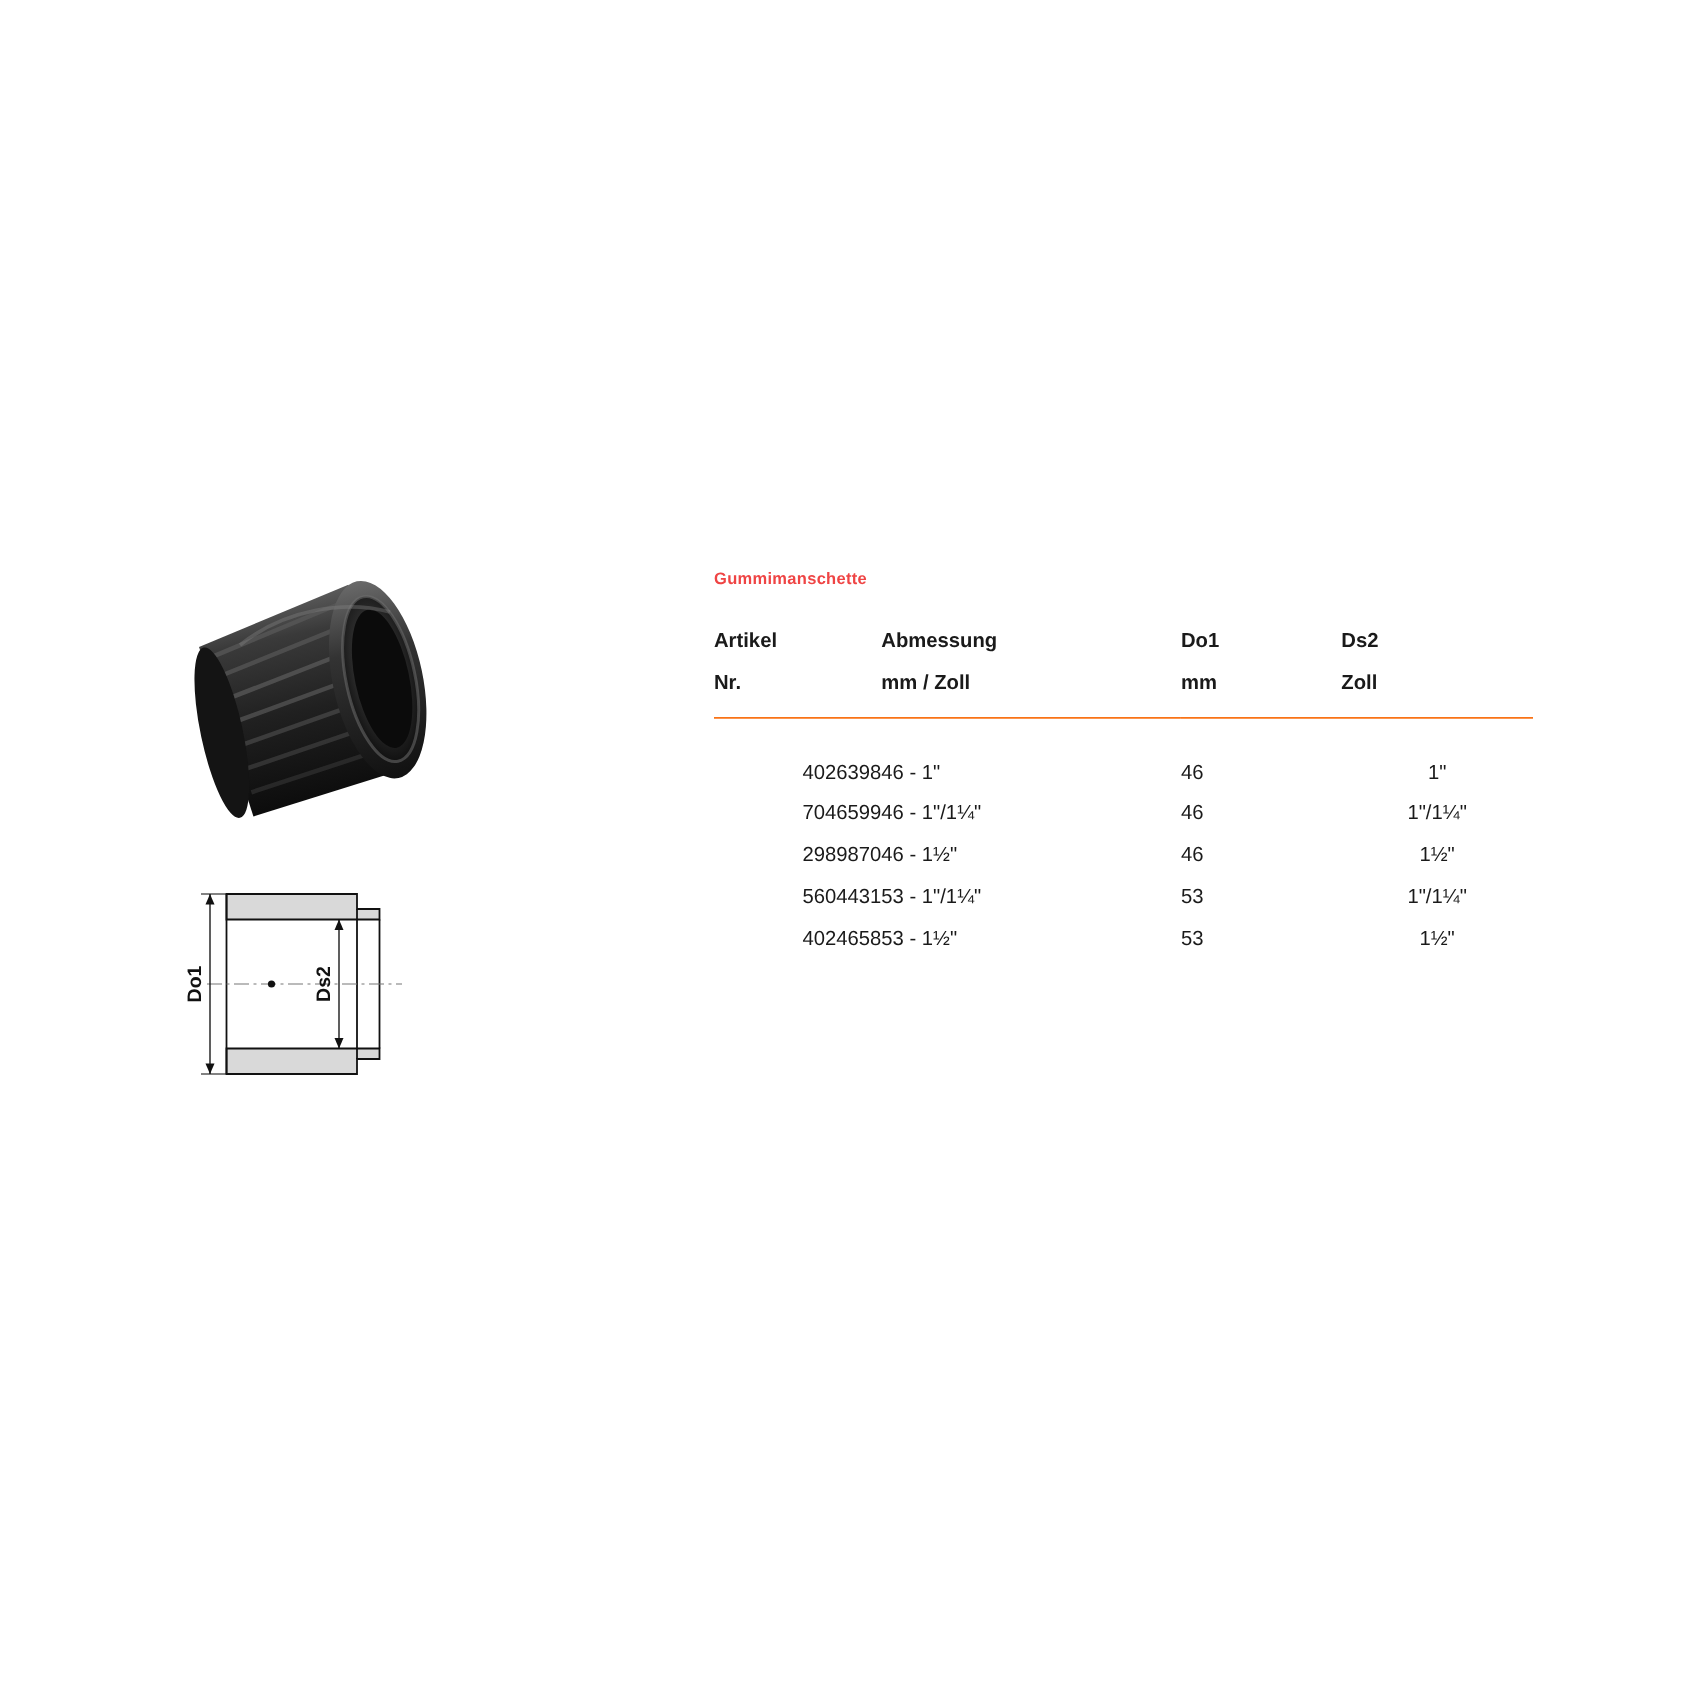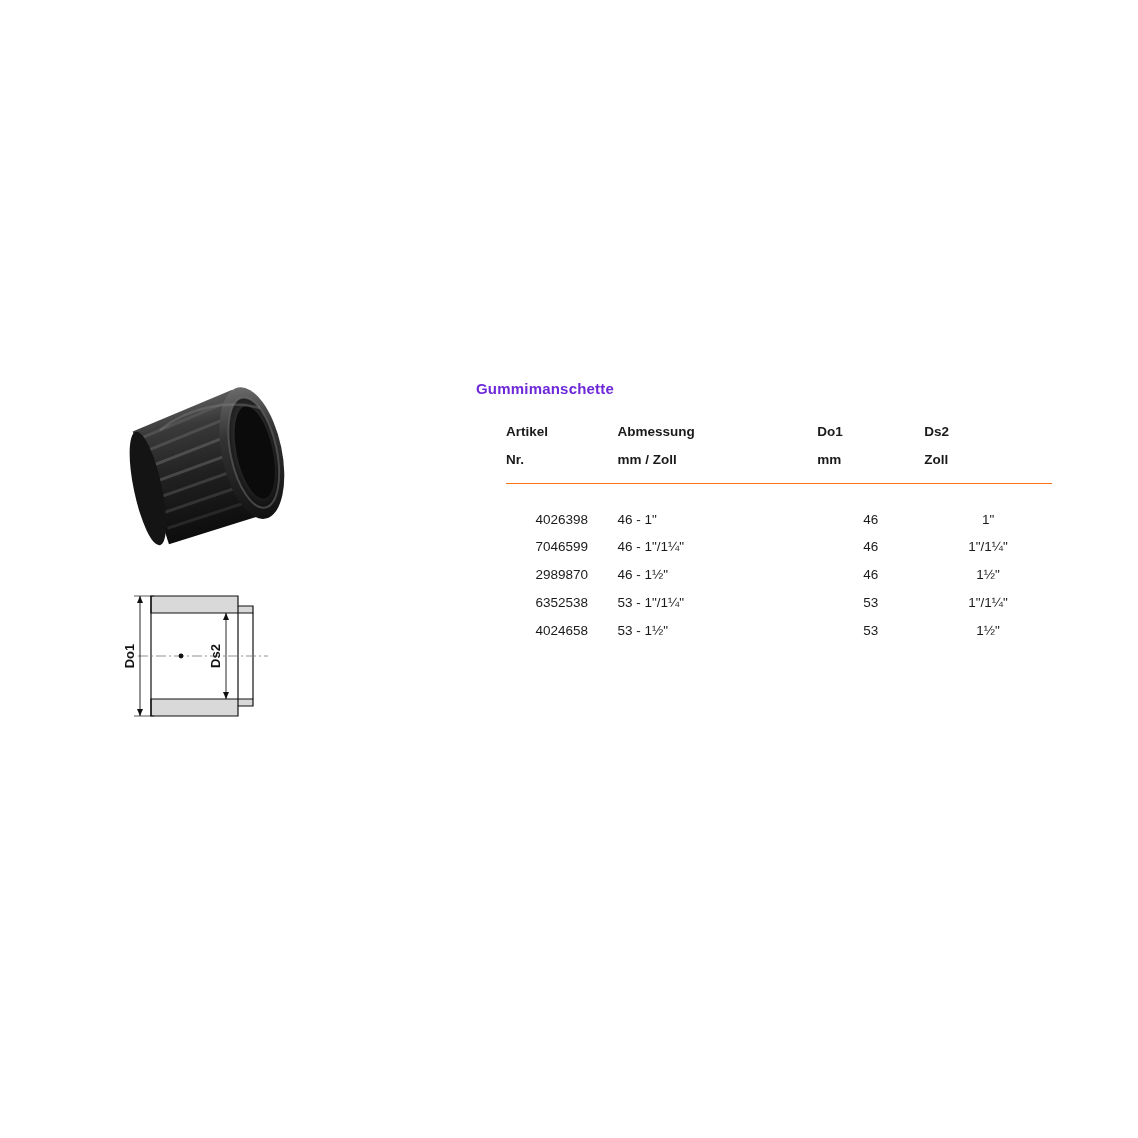--- a/index.html
+++ b/index.html
@@ -37,32 +37,31 @@
 
   
   #spec-block {
     position: absolute;
     left: 476px;
     top: 380px;
     width: 548px;
   }
 
   #spec-title {
-    color: #6d28d9;
-    font-size: 15px;
+    color: #ef4444;
+    font-size: 11px;
     font-weight: bold;
     letter-spacing: 0.2px;
     margin: 0 0 22px 0;
   }
 
   table.spec {
     border-collapse: collapse;
     width: 546px;
     font-size: 13.5px;
-    margin-left: 30px;
   }
 
   table.spec th {
     font-weight: bold;
     text-align: left;
     padding: 0 0 2px 0;
     white-space: nowrap;
     line-height: 1.95;
   }
 
@@ -71,23 +70,23 @@
     padding-bottom: 9px;
   }
 
   table.spec td {
     padding: 0;
     line-height: 2.06;
     white-space: nowrap;
   }
 
   
-  .col-art   { width: 96px;  text-align: center; }
+  .col-art   { width: 96px;  text-align: right; }
   .col-abm   { width: 172px; text-align: left; }
-  .col-do1   { width: 92px;  text-align: center; }
+  .col-do1   { width: 92px;  }
   .col-ds2   { width: 110px; text-align: center; }
 
   table.spec tbody tr:first-child td { padding-top: 22px; }
 </style>
 </head>
 <body>
 
 <div id="product-photo">
   <svg viewBox="0 0 200 190" width="200" height="190">
     <defs>
@@ -204,21 +203,21 @@
         <td class="col-do1">46</td>
         <td class="col-ds2">1"/1¼"</td>
       </tr>
       <tr>
         <td class="col-art">2989870</td>
         <td class="col-abm">46 - 1½"</td>
         <td class="col-do1">46</td>
         <td class="col-ds2">1½"</td>
       </tr>
       <tr>
-        <td class="col-art">6352538</td>
+        <td class="col-art">5604431</td>
         <td class="col-abm">53 - 1"/1¼"</td>
         <td class="col-do1">53</td>
         <td class="col-ds2">1"/1¼"</td>
       </tr>
       <tr>
         <td class="col-art">4024658</td>
         <td class="col-abm">53 - 1½"</td>
         <td class="col-do1">53</td>
         <td class="col-ds2">1½"</td>
       </tr>

